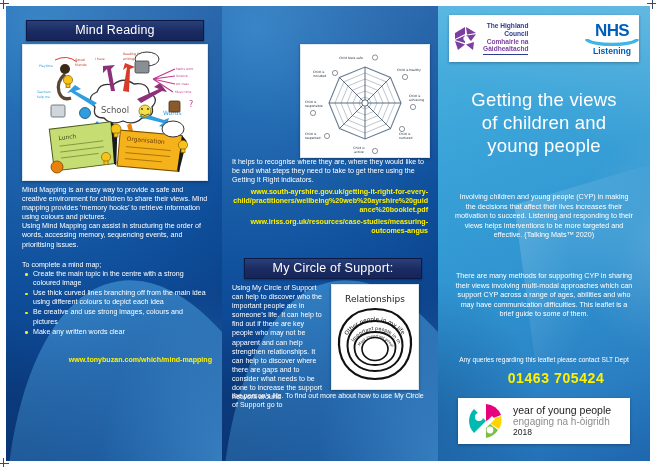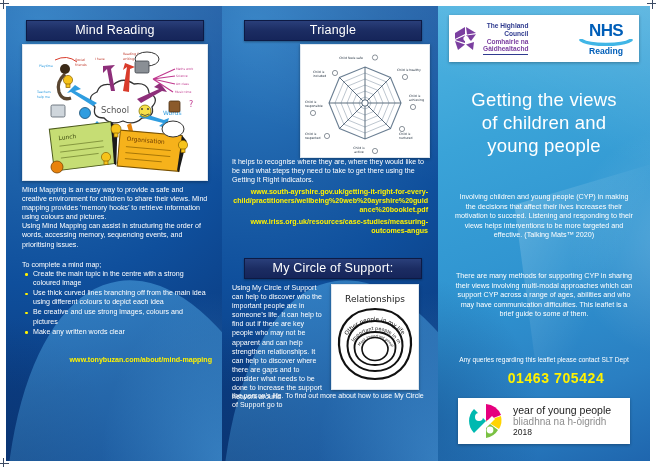--- a/index.html
+++ b/index.html
@@ -98,21 +98,21 @@
   .phone{position:absolute;left:12px;width:100%;text-align:center;color:#fff200;font-size:14px;font-weight:bold;letter-spacing:.6px;}
   .contact-line{position:absolute;left:0;width:100%;text-align:center;color:#ffffff;font-size:6.6px;}
 
   
   .hc-logo{display:flex;align-items:center;gap:3px;padding-left:5px;}
   .hc-mark{width:26px;height:26px;position:relative;}
   .hc-text{font-size:6.6px;line-height:7.6px;font-weight:bold;text-align:right;}
   .hc-l1{color:#2f3b8f;}
   .hc-l2{color:#7b3fa0;}
   .hc-rule{height:1px;background:#2f3b8f;margin-top:1px;}
-  .nhs-logo{text-align:center;padding-right:6px;}
+  .nhs-logo{text-align:center;padding-right:0;}
   .nhs-word{color:#005eb8;font-size:17px;font-weight:bold;letter-spacing:-.6px;line-height:17px;font-family:"Liberation Sans",sans-serif;}
   .nhs-sub{color:#005eb8;font-size:8.6px;font-weight:bold;line-height:10px;}
 
   
   .yoyp{position:absolute;background:#fff;display:flex;align-items:center;gap:6px;padding:5px 7px;box-sizing:border-box;box-shadow:0 1px 3px rgba(0,0,0,.3);}
   .yoyp-text{line-height:1.15;}
   .yoyp-l1{color:#1b1b1b;font-size:10.5px;}
   .yoyp-l2{color:#8d8d8d;font-size:10px;}
   .yoyp-l3{color:#1b1b1b;font-size:8.5px;}
 
@@ -239,30 +239,29 @@
         <div class="txt" style="left:16px;top:255px;width:186px;">
           <div>To complete a mind map;</div>
           <ul class="bul">
             <li>Create the main topic in the centre with a strong coloured image</li>
             <li>Use thick curved lines branching off from the main idea using different colours to depict each idea</li>
             <li>Be creative and use strong  images, colours and pictures</li>
             <li>Make any written words clear</li>
           </ul>
         </div>
 
-        <div class="txt url" style="left:16px;top:350px;width:190px;">www.tonybuzan.com/about/mind-mapping</div>
+        <div class="txt url" style="left:16px;top:350px;width:190px;">www.tonybuzan.com/which/mind-mapping</div>
       </div>
     </div>
 
     <div class="panel" id="panel-mid">
       <div class="bg-dark"></div>
       <div class="swoosh"></div>
       <div class="content">
 
-        <div class="hdr" style="left:22px;top:14px;width:176px;">Triangle</div>
 
         <div class="pic" style="left:78px;top:38px;width:128px;height:112px;">
           <svg width="128" height="112" viewBox="0 0 128 112">
             <rect width="128" height="112" fill="#ffffff"></rect>
             <g transform="translate(64,58)">
 
               <g stroke="#6b7f93" fill="none">
                 <polygon points="0,-36 25.5,-25.5 36,0 25.5,25.5 0,36 -25.5,25.5 -36,0 -25.5,-25.5" stroke-width="1.1"></polygon>
                 <polygon points="0,-30 21.2,-21.2 30,0 21.2,21.2 0,30 -21.2,21.2 -30,0 -21.2,-21.2" stroke-width=".45"></polygon>
                 <polygon points="0,-24 17,-17 24,0 17,17 0,24 -17,17 -24,0 -17,-17" stroke-width=".45"></polygon>
@@ -374,21 +373,21 @@
               <div class="hc-l2">Gàidhealtachd</div>
               <div class="hc-rule"></div>
             </div>
           </div>
 
           <div class="nhs-logo">
             <div class="nhs-word">NHS</div>
             <svg width="54" height="7" viewBox="0 0 54 7">
               <path d="M2 1 C10 7 44 7 52 1" stroke="#41b6e6" stroke-width="3.4" fill="none" stroke-linecap="round"></path>
             </svg>
-            <div class="nhs-sub">Reading</div>
+            <div class="nhs-sub">Listening</div>
           </div>
         </div>
 
         <div class="cover-title" style="top:82px;white-space:pre-line;">Getting the views
 of children and
 young people</div>
 
         <div class="cover-para" style="top:186px;">Involving children and young people (CYP) in making the decisions that affect their lives increases their motivation to succeed. Listening and responding to their views helps interventions to be more targeted and effective. (Talking Mats™ 2020)</div>
 
         <div class="cover-para" style="top:265px;">There are many methods for supporting CYP in sharing their views involving multi-modal approaches which can support CYP across a range of ages, abilities and who may have communication difficulties. This leaflet is a brief guide to some of them.</div>
@@ -403,21 +402,21 @@
             <path d="M9 30 A17 17 0 0 1 9 6 L21 18 Z" fill="#00b9b0"></path>
             <path d="M21 1 A17 17 0 0 1 36 12 L21 18 Z" fill="#e6007e"></path>
             <path d="M36 13 A17 17 0 0 1 34 26 L21 18 Z" fill="#ffd400"></path>
             <path d="M33 27 A17 17 0 0 1 21 35 L21 18 Z" fill="#7ac143"></path>
             <circle cx="14" cy="14" r="4" fill="#ffffff"></circle>
             <circle cx="25" cy="27" r="3.4" fill="#ffffff"></circle>
             <path d="M18 22 l9 -9 3 3 -9 9 z" fill="#ffffff"></path>
           </svg>
           <div class="yoyp-text">
             <div class="yoyp-l1">year of young people</div>
-            <div class="yoyp-l2">bliadhna na h-òigridh</div>
+            <div class="yoyp-l2">engaging na h-òigridh</div>
             <div class="yoyp-l3">2018</div>
           </div>
         </div>
 
       </div>
     </div>
 
   </div>
 </div>
 

